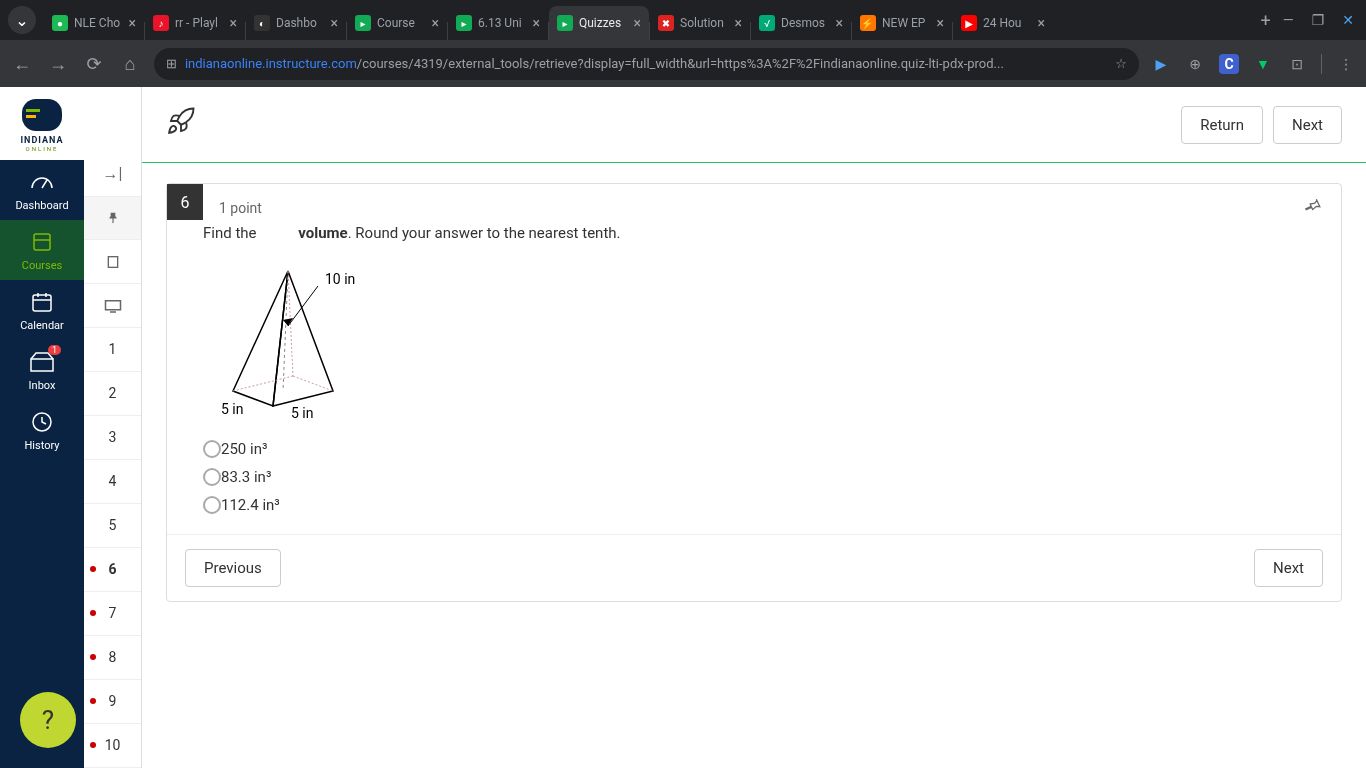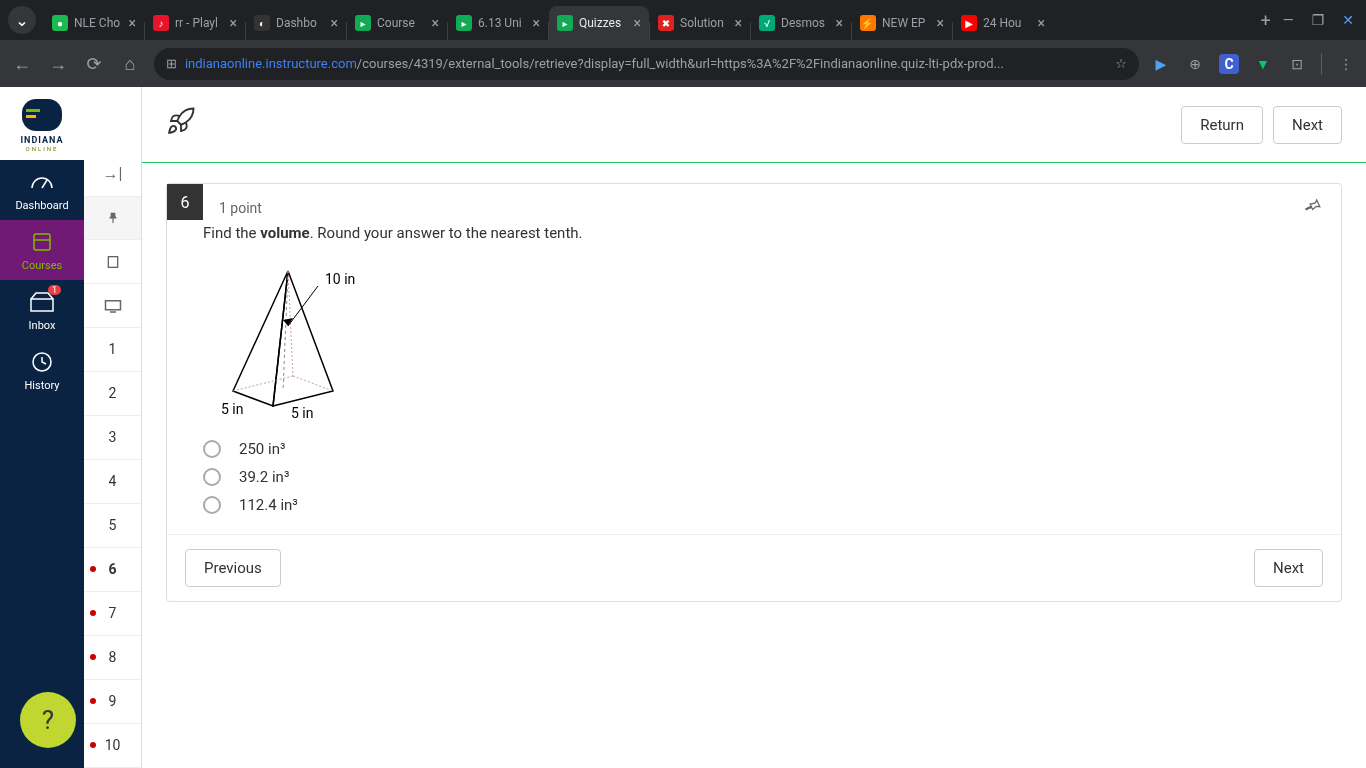--- a/index.html
+++ b/index.html
@@ -29,21 +29,21 @@
 
 .app { display:flex; height:681px; background:#fff; }
 
 
 .global-nav { width:84px; background:#0a2342; display:flex; flex-direction:column; align-items:center; }
 .logo-area { height:73px; background:#fff; width:84px; display:flex; flex-direction:column; align-items:center; justify-content:center; }
 .logo-mark { width:60px; height:40px; }
 .logo-txt { font-size:9px; color:#0a2342; font-weight:bold; letter-spacing:1px; }
 .logo-sub { font-size:6px; color:#5c8a00; letter-spacing:2px; }
 .nav-item { width:84px; height:60px; display:flex; flex-direction:column; align-items:center; justify-content:center; color:#fff; font-size:11px; gap:4px; }
-.nav-item.active { background:#701a75; color:#7fba00; }
+.nav-item.active { background:#14532d; color:#7fba00; }
 .nav-icon { width:26px; height:26px; display:flex; align-items:center; justify-content:center; }
 .nav-icon svg { stroke:#fff; fill:none; }
 .nav-item.active svg { stroke:#7fba00; }
 .avatar-circle { width:36px; height:36px; border-radius:50%; background:#666; border:2px solid #fff; display:flex; align-items:center; justify-content:center; }
 .inbox-badge { position:relative; }
 .badge-1 { position:absolute; top:-4px; right:-6px; background:#ec3e40; color:#fff; font-size:9px; border-radius:8px; padding:0 4px; }
 
 
 .qnav { width:58px; background:#fff; border-right:1px solid #ddd; display:flex; flex-direction:column; }
 .qnav-top { height:64px; }
@@ -61,24 +61,24 @@
 .btn { border:1px solid #ccc; background:#fff; padding:9px 18px; border-radius:4px; font-size:15px; color:#333; margin-left:10px; }
 
 .content { flex:1; overflow:auto; padding:20px 24px; }
 .qcard { border:1px solid #ddd; border-radius:4px; }
 .qhdr { display:flex; align-items:center; padding:12px 18px 0; }
 .qnum { width:36px; height:36px; background:#333; color:#fff; display:flex; align-items:center; justify-content:center; font-size:16px; margin-right:16px; margin-left:-18px; margin-top:-12px; }
 .qpts { color:#666; font-size:14px; }
 .pin-icon { margin-left:auto; color:#666; font-size:18px; }
 .qbody { padding:4px 36px 20px; }
 .prompt { font-size:15px; color:#333; margin-bottom:14px; }
-.prompt b { font-weight:bold; }
+.prompt b { font-weight:bold;margin-left:38px; }
 .figure { width:170px; height:170px; margin-bottom:10px; }
 .choices { display:flex; flex-direction:column; gap:10px; }
-.choice { display:flex; align-items:flex-start; gap:18px; font-size:15px; color:#333; }
+.choice { display:flex; align-items:flex-start; font-size:15px; color:#333; }
 .radio { width:18px; height:18px; border:2px solid #aaa; border-radius:50%; }
 .qfoot { display:flex; padding:14px 18px; border-top:1px solid #eee; }
 .qfoot .btn { margin:0; }
 .qfoot-spacer { flex:1; }
 
 
 .help-fab { position:fixed; left:20px; bottom:20px; width:56px; height:56px; border-radius:50%; background:#bfd730; color:#333; display:flex; align-items:center; justify-content:center; font-size:26px; }
 </style>
 </head>
 <body>
@@ -198,20 +198,31 @@
           <div>Dashboard</div>
         </div>
         <div class="nav-item active">
           <div class="nav-icon inbox-badge">
             <svg width="24" height="24" viewBox="0 0 24 24" stroke-width="1.5">
               <rect x="4" y="4" width="16" height="16" rx="2"></rect>
               <line x1="4" y1="10" x2="20" y2="10"></line>
             </svg>
           </div>
           <div>Courses</div>
+        </div>
+        <div class="nav-item">
+          <div class="nav-icon inbox-badge">
+            <svg width="24" height="24" viewBox="0 0 24 24" stroke-width="1.5">
+              <rect x="3" y="5" width="18" height="16" rx="2"></rect>
+              <line x1="3" y1="10" x2="21" y2="10"></line>
+              <line x1="8" y1="3" x2="8" y2="7"></line>
+              <line x1="16" y1="3" x2="16" y2="7"></line>
+            </svg>
+          </div>
+          <div>Calendar</div>
         </div>
         <div class="nav-item">
           <div class="nav-icon inbox-badge">
             <svg width="26" height="22" viewBox="0 0 26 22" stroke-width="1.5">
               <rect x="2" y="8" width="22" height="12"></rect>
               <path d="M2 8l5-6h12l5 6"></path>
             </svg>
             <div class="badge-1">1</div>
           </div>
           <div>Inbox</div>
@@ -327,21 +338,21 @@
             <text x="18" y="158" font-size="14">5 in</text>
             <text x="88" y="162" font-size="14">5 in</text>
           </svg>
           <div class="choices" id="choices">
               <div class="choice">
                 <div class="radio"></div>
                 <div>250 in³</div>
               </div>
               <div class="choice">
                 <div class="radio"></div>
-                <div>39.2 in³</div>
+                <div>83.3 in³</div>
               </div>
               <div class="choice">
                 <div class="radio"></div>
                 <div>112.4 in³</div>
               </div>
             </div>
         </div>
         <div class="qfoot">
           <button class="btn">Previous</button>
           <div class="qfoot-spacer"></div>

